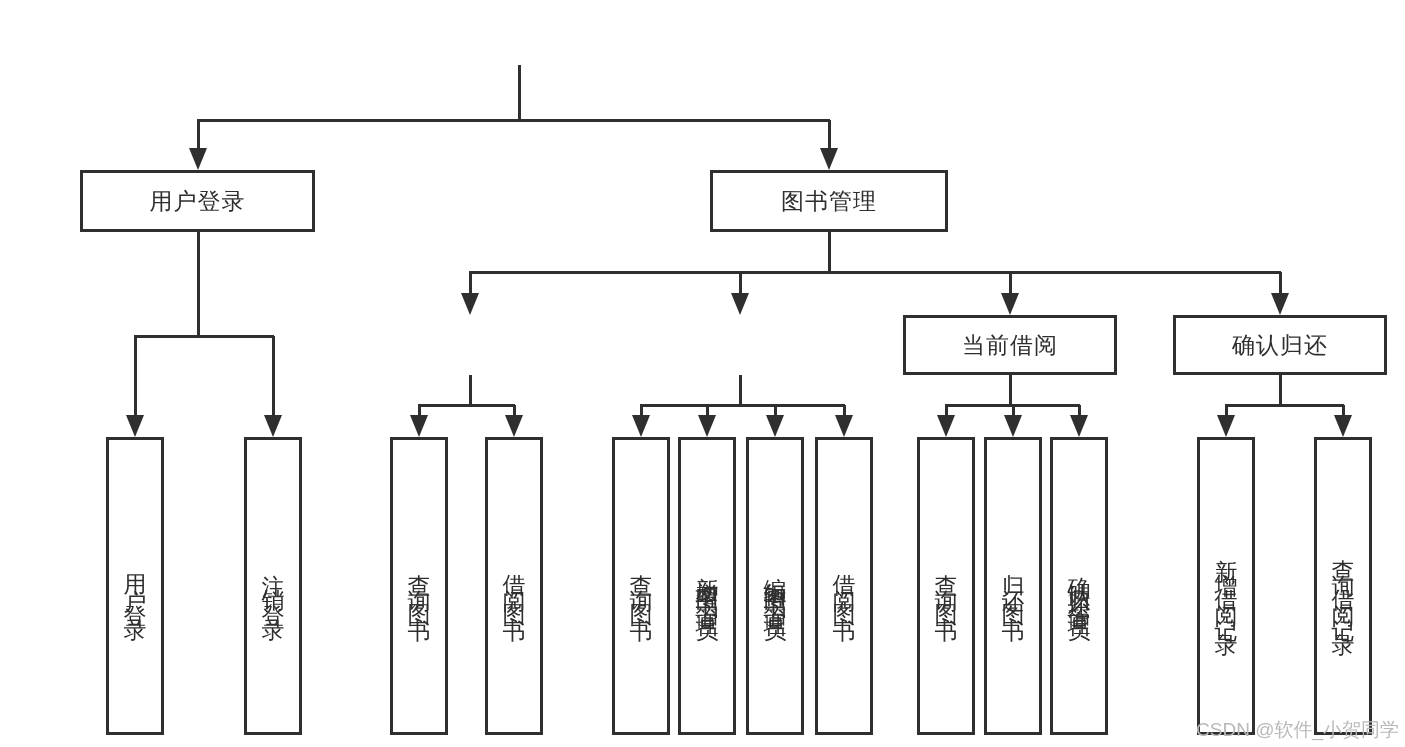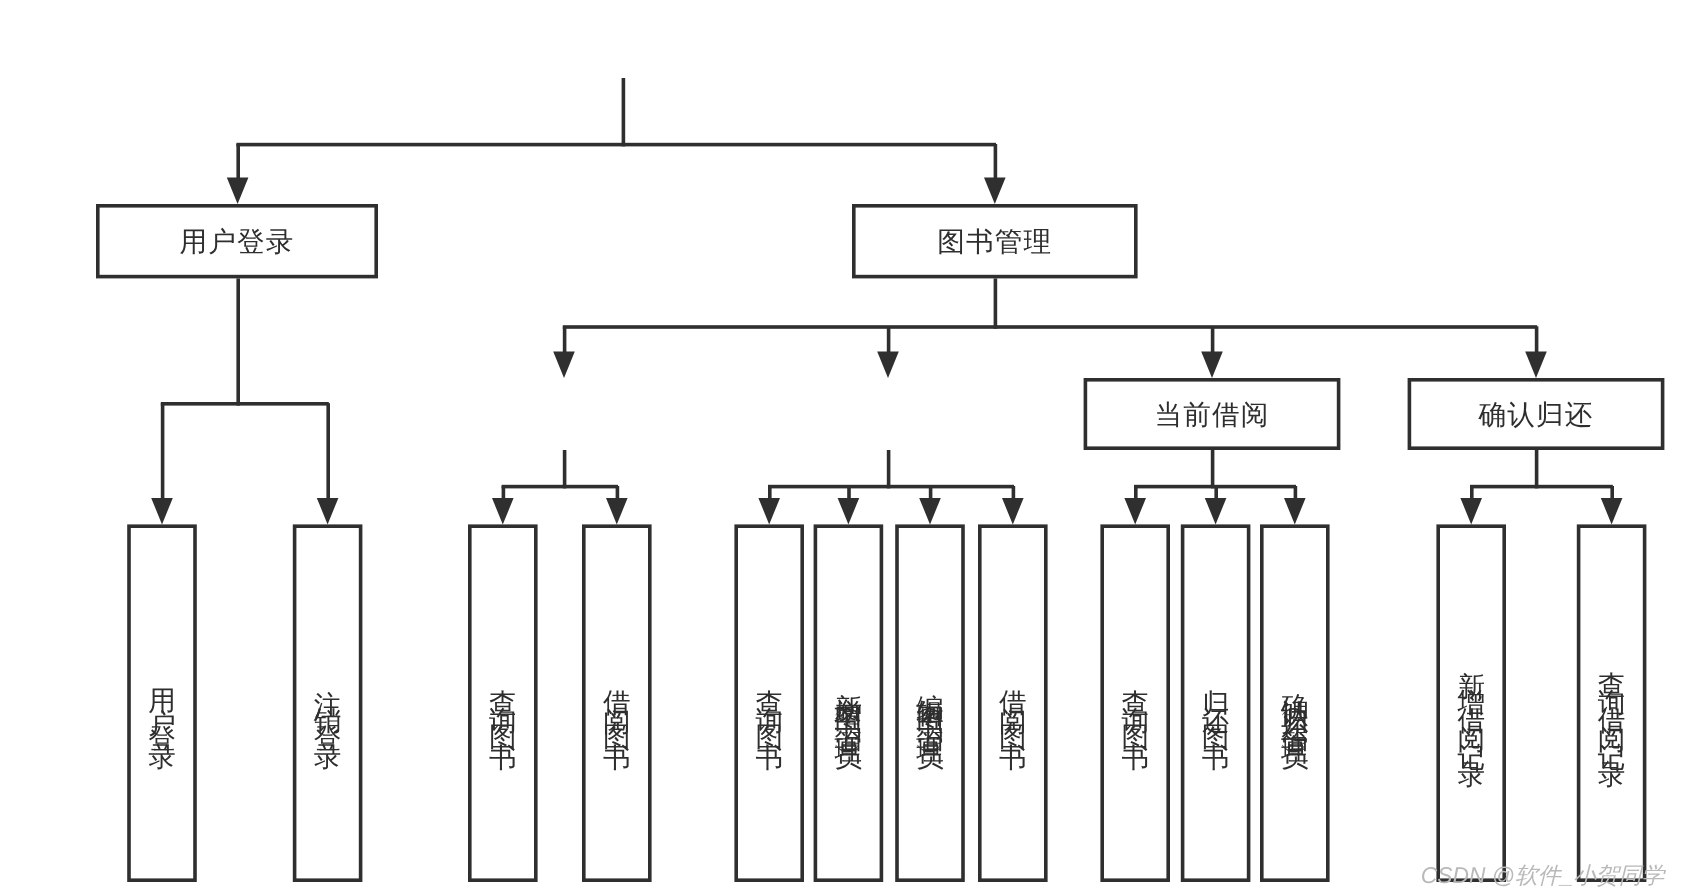--- a/index.html
+++ b/index.html
@@ -49,25 +49,24 @@
   .cline{position:absolute;background:var(--line);}
   .arrowhead{
     position:absolute;
     width:0;height:0;
     border-left:9px solid transparent;
     border-right:9px solid transparent;
     border-top:22px solid var(--line);
   }
   .watermark{
     position:absolute;
-    right:18px;bottom:4px;
+    right:6px;bottom:4px;
     font-size:19px;
     color:var(--wm);
     white-space:nowrap;
-    font-style:italic;
   }
 </style>
 </head>
 <body>
 
 <div id="canvas">
 
 
   <div class="hbox" style="left:80px;top:170px;width:235px;height:62px">
     <span class="hlabel">用户登录</span>

